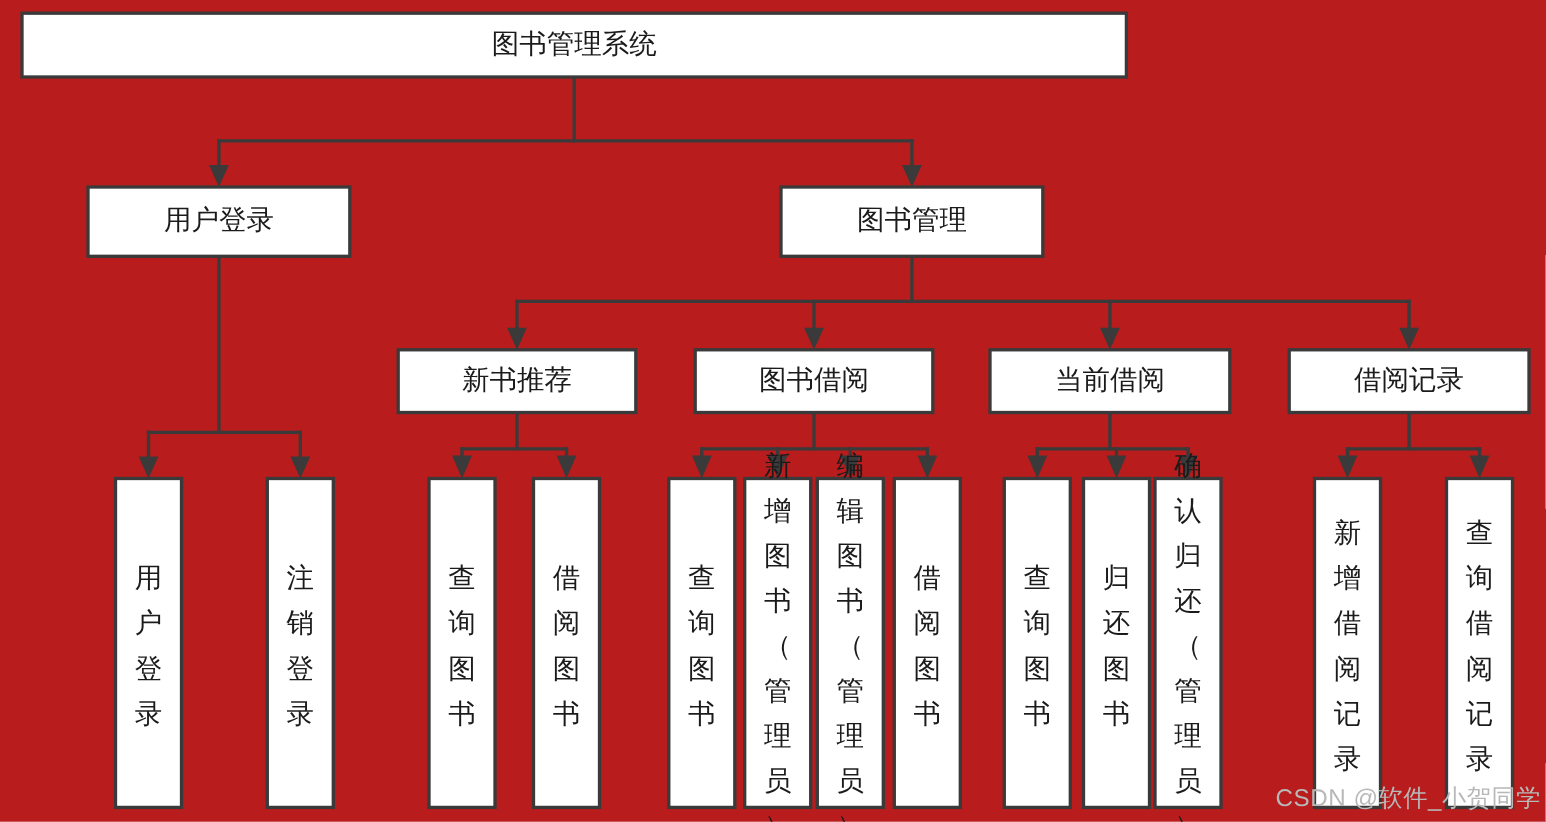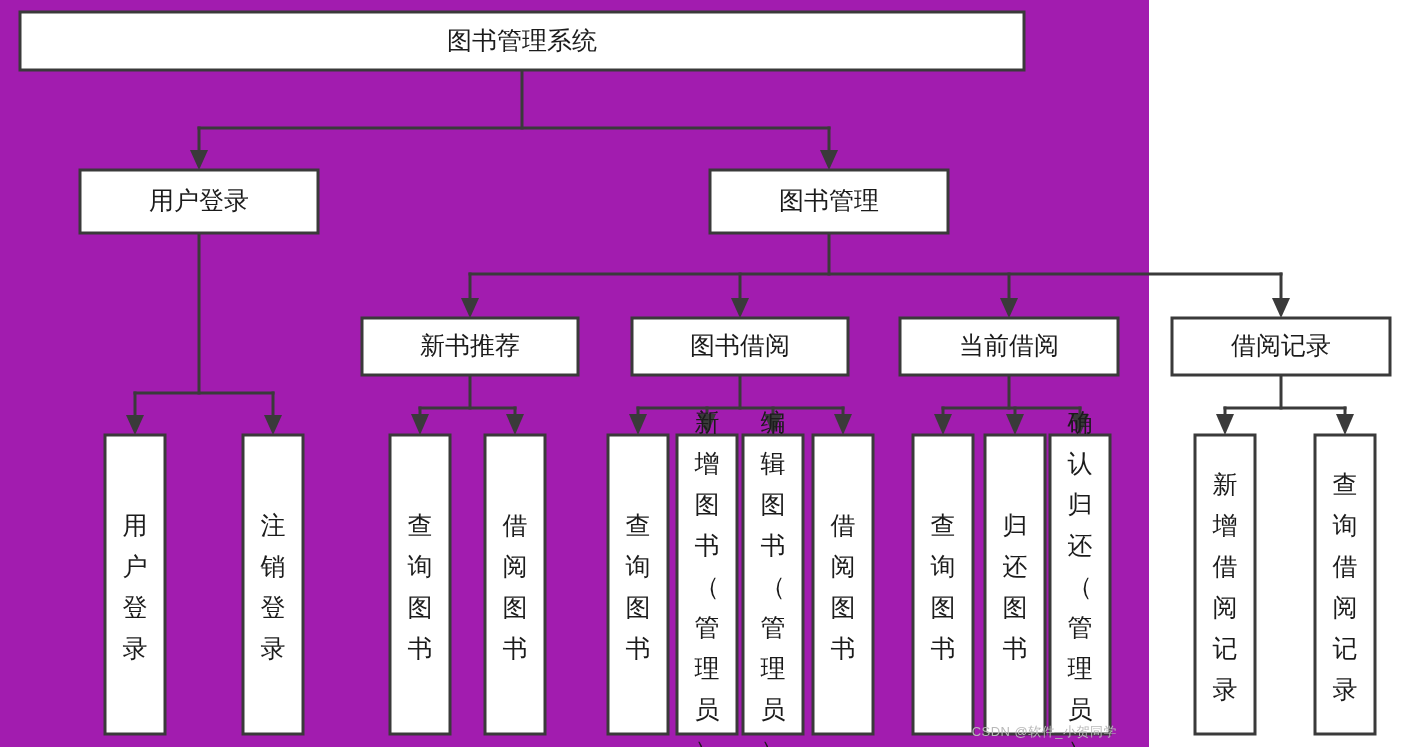--- a/index.html
+++ b/index.html
@@ -8,23 +8,23 @@
     background: #ffffff;
   }
   body {
     width: 1405px;
     height: 747px;
     font-family: "Liberation Sans", sans-serif;
     overflow: hidden;
   }
   #diagram-root {
     position: relative;
-    width: 1149px;
+    width: 1405px;
     height: 747px;
-    background: #a21caf;
+    background: #b91c1c;
   }
   svg.flow {
     position: absolute;
     left: 0;
     top: 0;
     width: 1405px;
     height: 747px;
     display: block;
   }
   .node-rect {
@@ -50,24 +50,24 @@
     dominant-baseline: middle;
   }
   .node-label-v {
     font-family: "Liberation Sans", sans-serif;
     font-size: 25px;
     fill: #1b1b1b;
     text-anchor: middle;
   }
   .watermark {
     position: absolute;
-    right: 32px;
+    right: 4px;
     bottom: 6px;
     font-family: "Liberation Sans", sans-serif;
-    font-size: 13px;
+    font-size: 22px;
     color: #b8b8b8;
     white-space: nowrap;
     letter-spacing: 0.5px;
     text-align: center;
   }
 </style>
 </head>
 <body>
 
 <div id="diagram-root">

